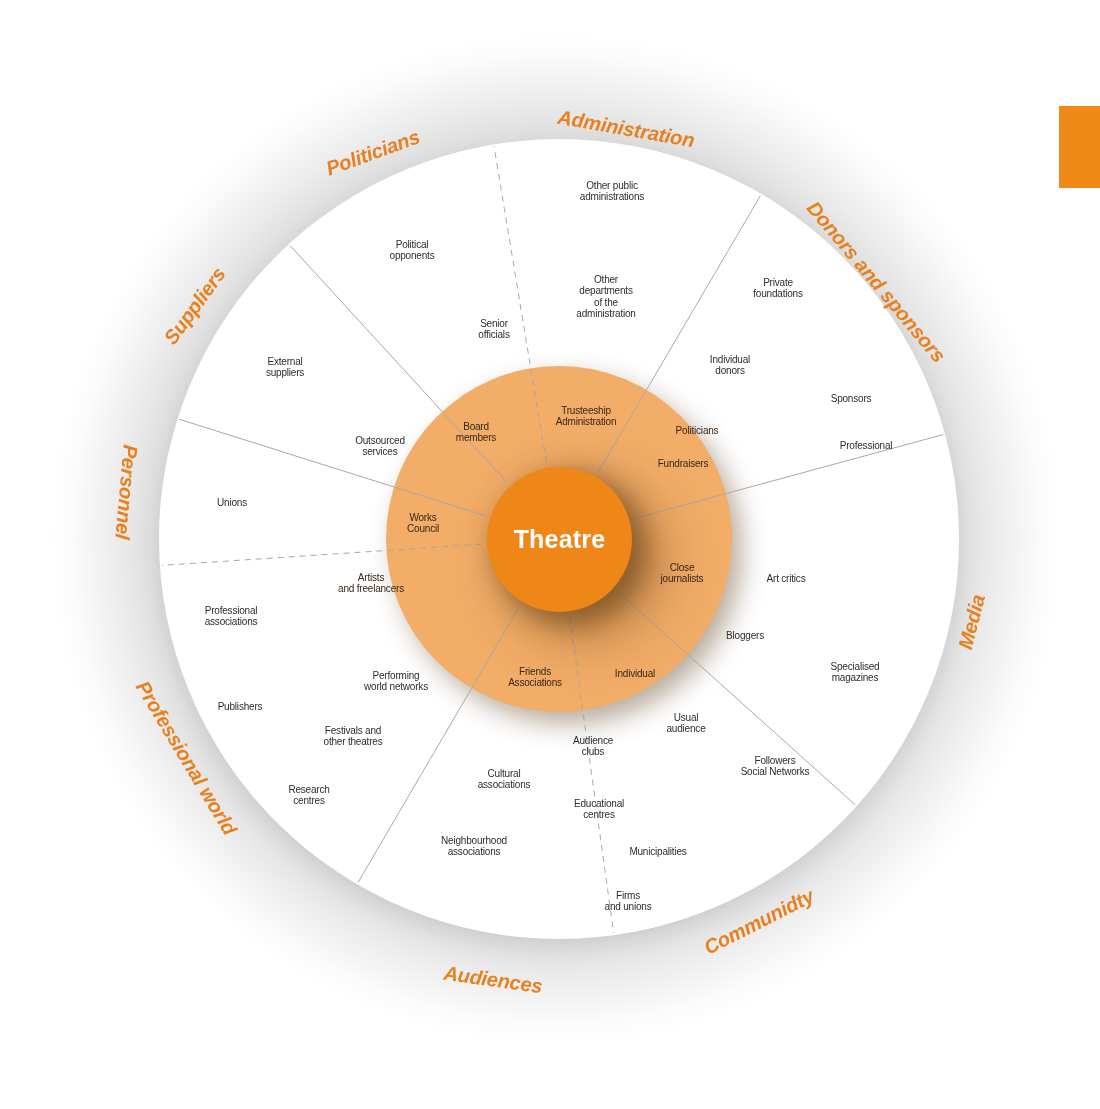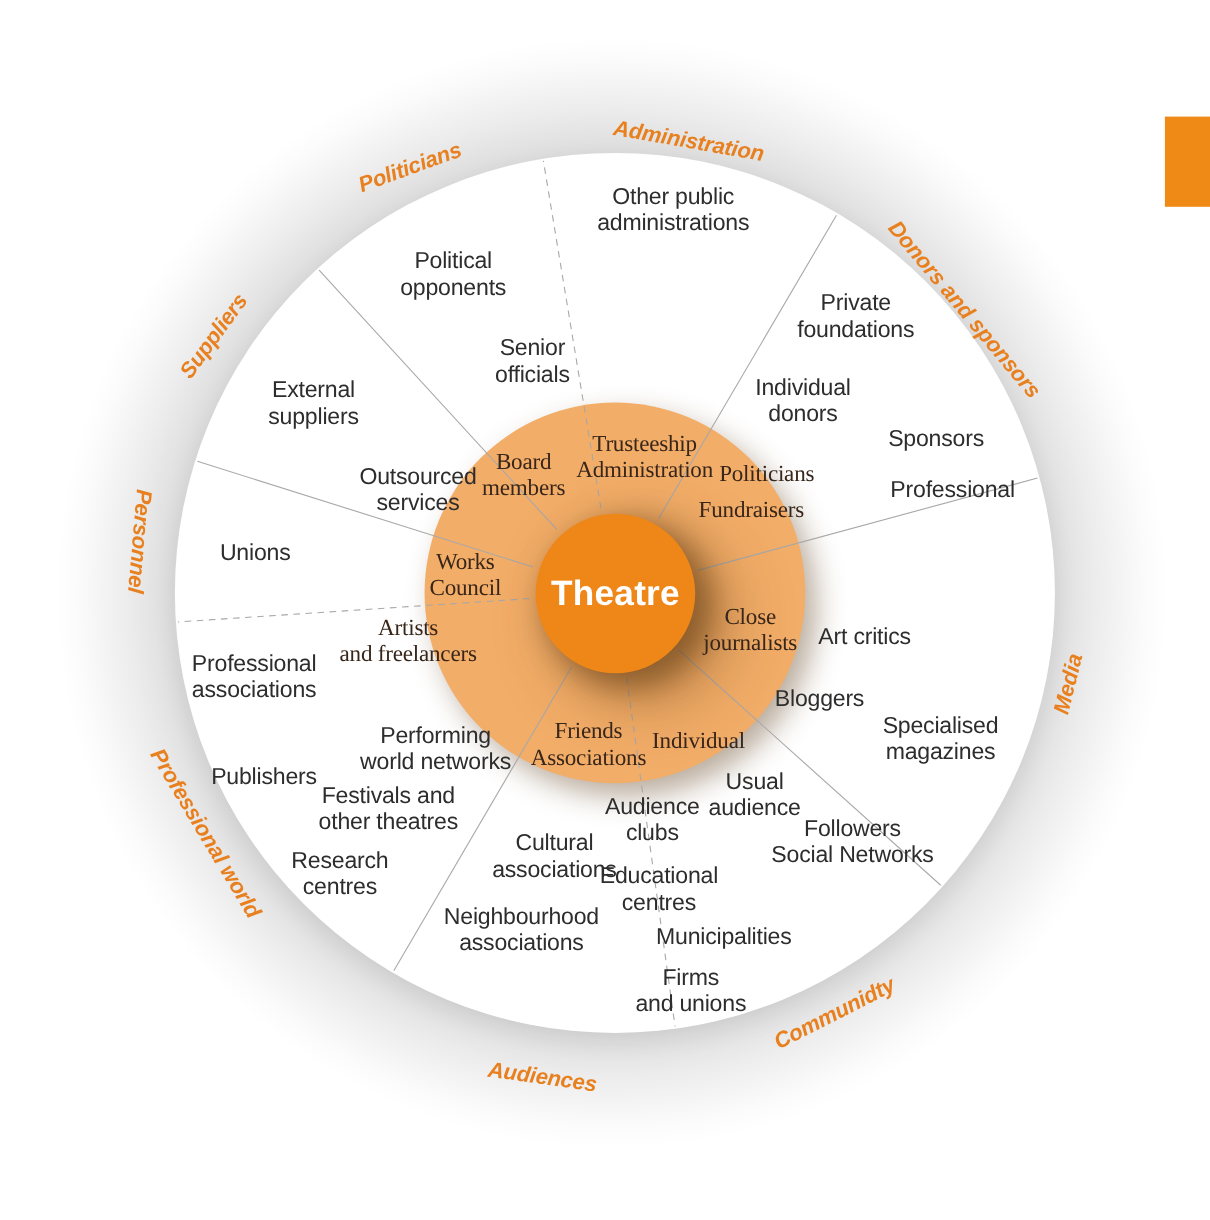--- a/index.html
+++ b/index.html
@@ -30,29 +30,29 @@
   #divider-lines{left:0;top:0;}
   
   #center-circle{
     left:487px;top:467px;width:145px;height:145px;border-radius:50%;
     background:#ee8618;
     box-shadow:12px 10px 26px 4px rgba(82,47,10,0.50),
                26px 22px 58px 8px rgba(82,47,10,0.28);
     display:flex;align-items:center;justify-content:center;
   }
   #center-label{
-    color:#ffffff;font-size:32px;font-weight:bold;letter-spacing:0.2px;
+    color:#ffffff;font-size:25px;font-weight:bold;letter-spacing:0.2px;
   }
   
   .lbl{
     transform:translate(-50%,-50%);
-    font-size:21px;line-height:1.14;letter-spacing:-0.2px;
+    font-size:10px;line-height:1.14;letter-spacing:-0.2px;
     color:#2d2d2d;text-align:center;white-space:pre-line;
   }
-  .ilbl{color:#38261a;font-family:Liberation Serif, serif;}
+  .ilbl{color:#38261a;}
   
   .sector{
     transform:translate(-50%,-50%) rotate(var(--r));
     font-size:20px;font-weight:bold;font-style:italic;
     letter-spacing:-0.2px;color:#e8801f;white-space:nowrap;
   }
   #corner-rect{
     left:1059px;top:106px;width:41px;height:82px;background:#ef8a17;
   }
 </style>
@@ -94,21 +94,25 @@
 Associations</div>
   <div class="abs lbl ilbl" style="left:371px;top:583px">Artists
 and freelancers</div>
   <div class="abs lbl ilbl" style="left:423px;top:523px">Works
 Council</div>
   <div class="abs lbl ilbl" style="left:476px;top:432px">Board
 members</div>
 
   <div class="abs lbl" style="left:612px;top:191px">Other public
 administrations</div>
-  <div class="abs lbl" style="left:484px;top:329px">Senior
+  <div class="abs lbl" style="left:606px;top:297px">Other
+departments
+of the
+administration</div>
+  <div class="abs lbl" style="left:494px;top:329px">Senior
 officials</div>
   <div class="abs lbl" style="left:412px;top:250px">Political
 opponents</div>
   <div class="abs lbl" style="left:285px;top:367px">External
 suppliers</div>
   <div class="abs lbl" style="left:380px;top:446px">Outsourced
 services</div>
   <div class="abs lbl" style="left:232px;top:503px">Unions</div>
   <div class="abs lbl" style="left:778px;top:288px">Private
 foundations</div>

